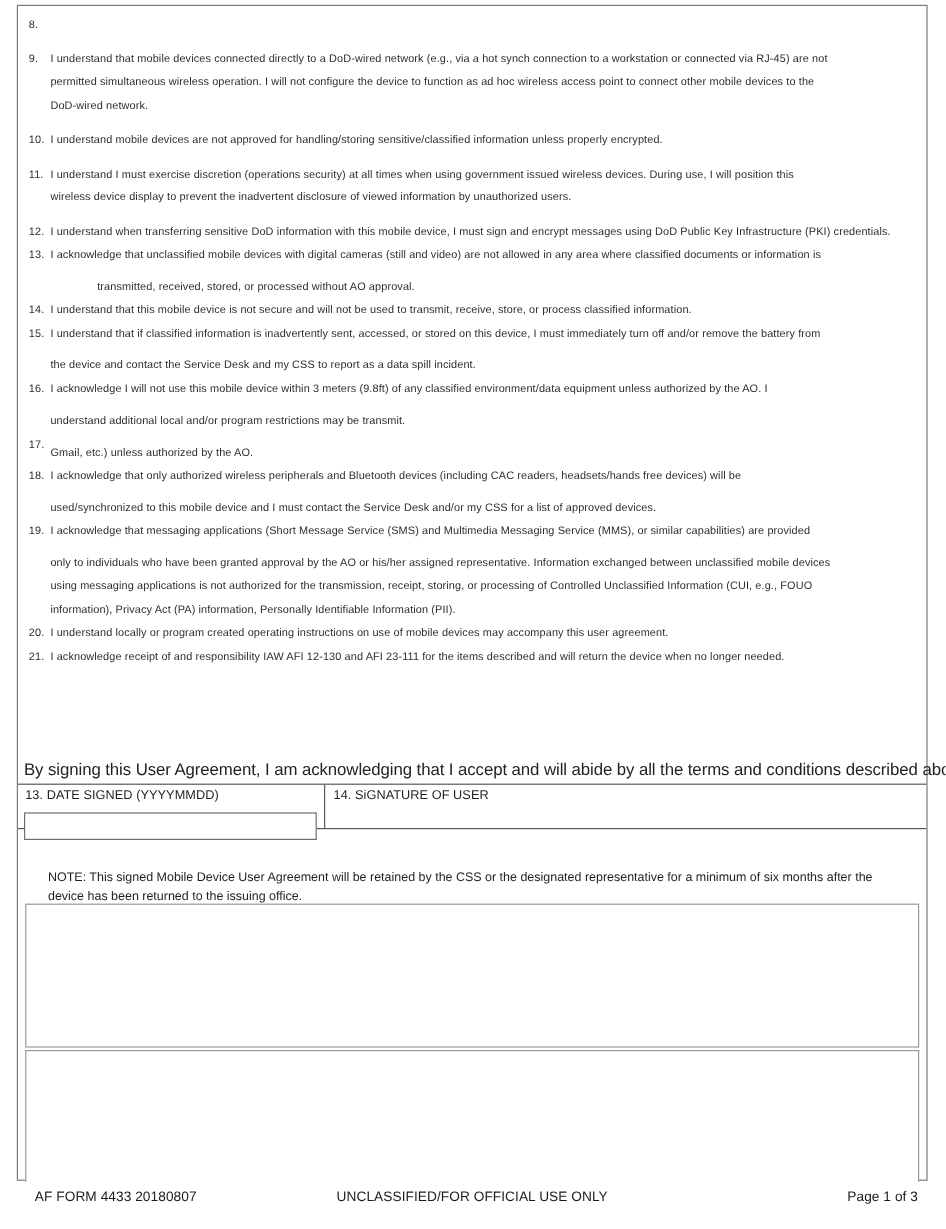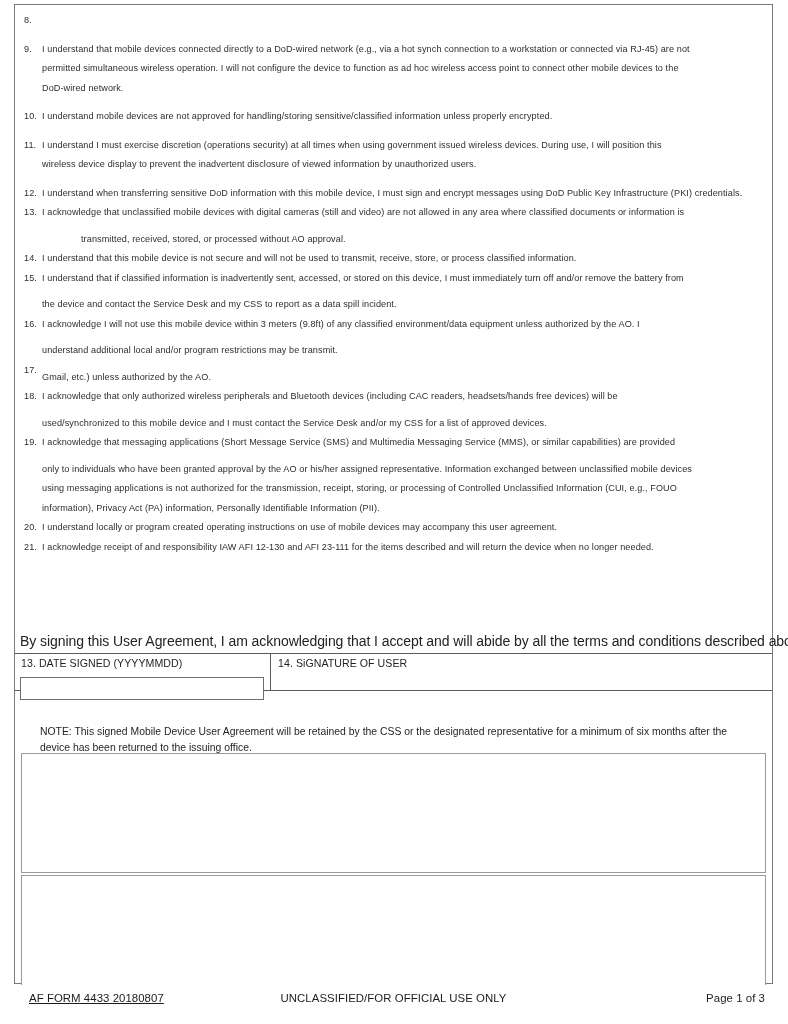--- a/index.html
+++ b/index.html
@@ -178,21 +178,20 @@
     height: 22px;
     font-size: 11.4px;
     color: #1c1c1c;
     letter-spacing: 0.005em;
   }
   .footer .f-left {
     position: absolute;
     left: 15px;
     top: 0;
     white-space: nowrap;
-    text-decoration: underline;
   }
   .footer .f-center {
     position: absolute;
     left: 0;
     right: 0;
     top: 0;
     text-align: center;
     white-space: nowrap;
   }
   .footer .f-right {

